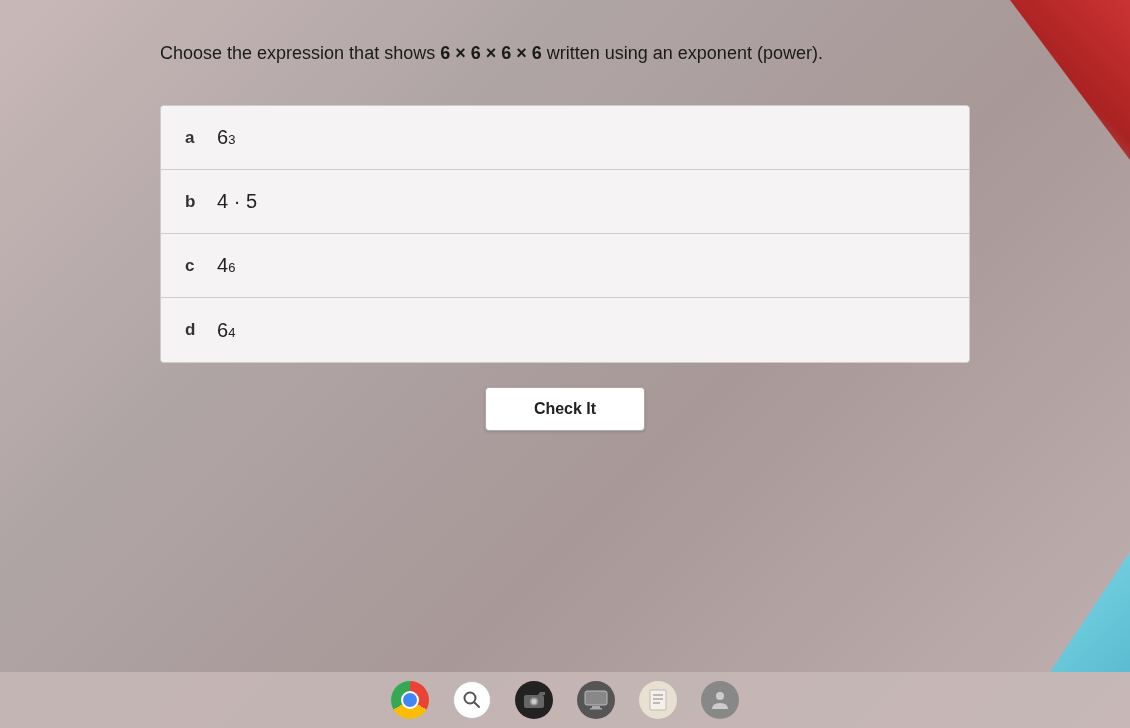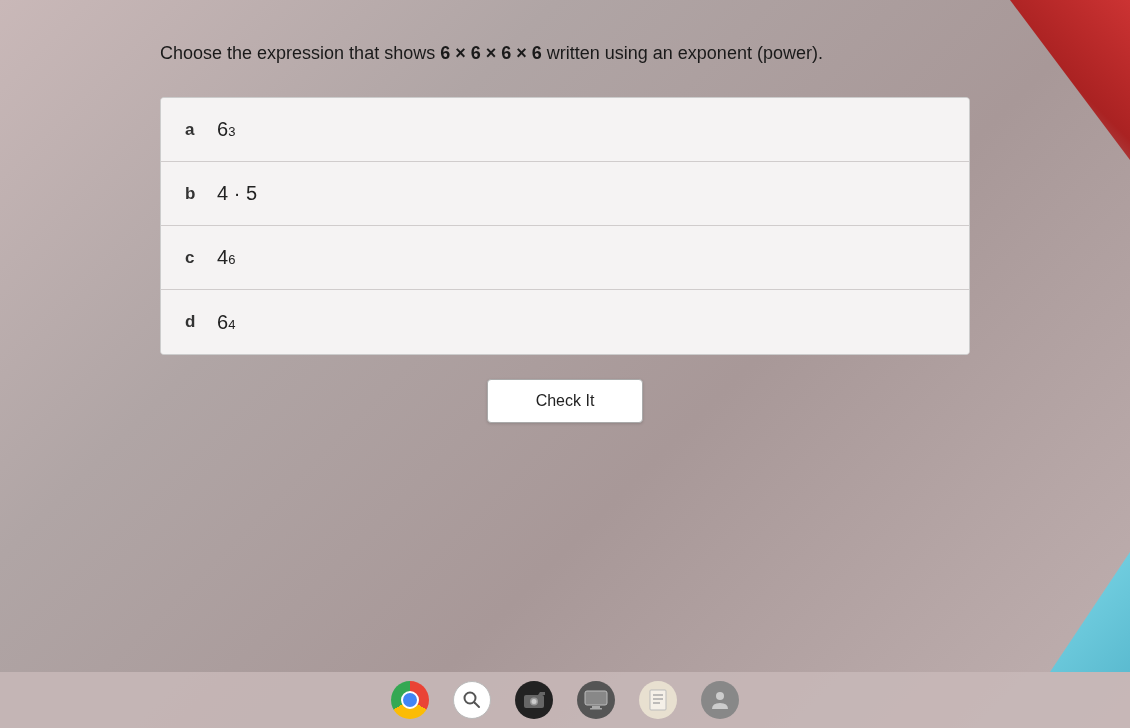--- a/index.html
+++ b/index.html
@@ -26,21 +26,21 @@
     .content-area {
       position: relative;
       z-index: 1;
       padding: 40px 160px 0 160px;
     }
 
     .question-text {
       font-size: 18px;
       color: #1a1a1a;
       line-height: 1.5;
-      margin-bottom: 30px;
+      margin-bottom: 38px;
       font-weight: 400;
     }
 
     .options-container {
       display: flex;
       flex-direction: column;
       gap: 0;
       border: 1px solid #ccc;
       border-radius: 4px;
       overflow: hidden;
@@ -89,21 +89,21 @@
       justify-content: center;
       margin-top: 24px;
     }
 
     .check-button {
       background: #fff;
       border: 1px solid #aaa;
       border-radius: 4px;
       padding: 12px 48px;
       font-size: 16px;
-      font-weight: 400;
+      font-weight: 700;
       color: #222;
       cursor: pointer;
       box-shadow: 0 1px 3px rgba(0,0,0,0.15);
     }
 
     .taskbar {
       position: absolute;
       bottom: 0;
       left: 0;
       right: 0;

